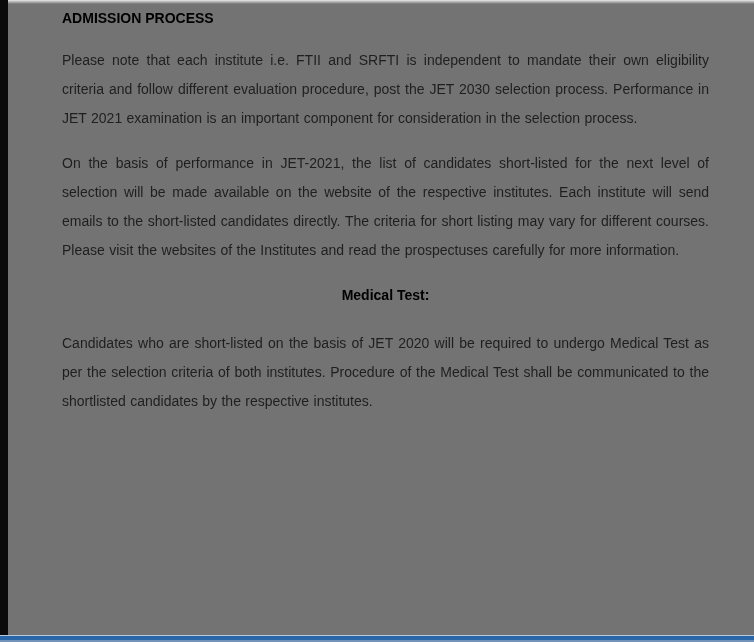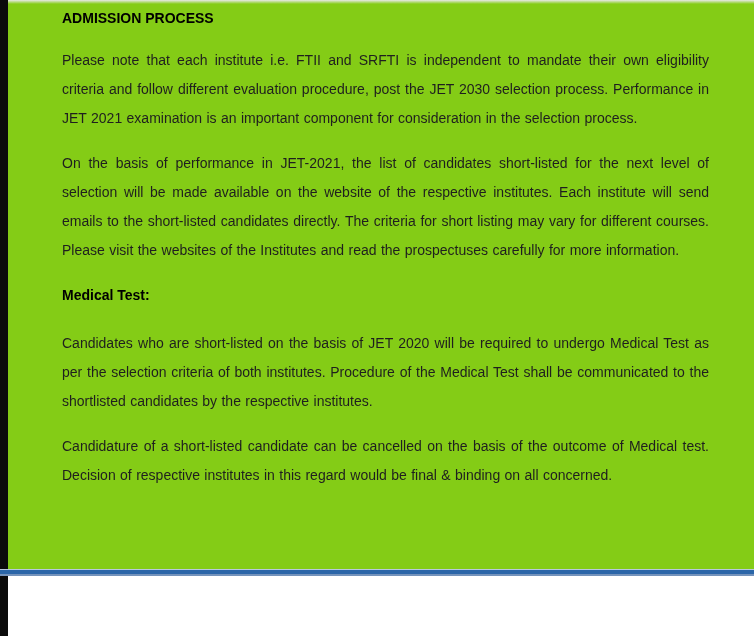--- a/index.html
+++ b/index.html
@@ -6,22 +6,22 @@
   html, body {
     width: 754px;
     height: 642px;
     overflow: hidden;
     background: #ffffff;
     font-family: "Liberation Sans", "DejaVu Sans", sans-serif;
   }
   .page {
     position: relative;
     width: 754px;
-    height: 576px;
-    background: #84cc16;
+    height: 642px;
+    background: #737373;
   }
   
   .top-fade {
     position: absolute;
     top: 0; left: 0; right: 0;
     height: 4px;
     background: linear-gradient(to bottom, #e9e9e9, rgba(255,255,255,0));
     pointer-events: none;
   }
   
@@ -59,20 +59,21 @@
     font-weight: bold;
     color: #000000;
     margin: 0 0 13px 0;
   }
   .content h2 {
     font-size: 14px;
     line-height: 29px;
     font-weight: bold;
     color: #000000;
     margin: 14px 0 19px 0;
+    text-align: center;
   }
   .content p {
     text-align: justify;
     margin: 0 0 16px 0;
     word-spacing: 0.5px;
   }
 </style>
 </head>
 <body>
 
@@ -87,20 +88,19 @@
     <h1>ADMISSION PROCESS</h1>
 
     <p>Please note that each institute i.e. FTII and SRFTI is independent to mandate their own eligibility criteria and follow different evaluation procedure, post the JET 2030 selection process. Performance in JET 2021 examination is an important component for consideration in the selection process.</p>
 
     <p>On the basis of performance in JET-2021, the list of candidates short-listed for the next level of selection will be made available on the website of the respective institutes. Each institute will send emails to the short-listed candidates directly. The criteria for short listing may vary for different courses. Please visit the websites of the Institutes and read the prospectuses carefully for more information.</p>
 
     <h2>Medical Test:</h2>
 
     <p>Candidates who are short-listed on the basis of JET 2020 will be required to undergo Medical Test as per the selection criteria of both institutes. Procedure of the Medical Test shall be communicated to the shortlisted candidates by the respective institutes.</p>
 
-    <p>Candidature of a short-listed candidate can be cancelled on the basis of the outcome of Medical test. Decision of respective institutes in this regard would be final &amp; binding on all concerned.</p>
 
 
   </div>
 
   <div class="bottom-line"></div>
 
 </div>
 
 </body></html>

